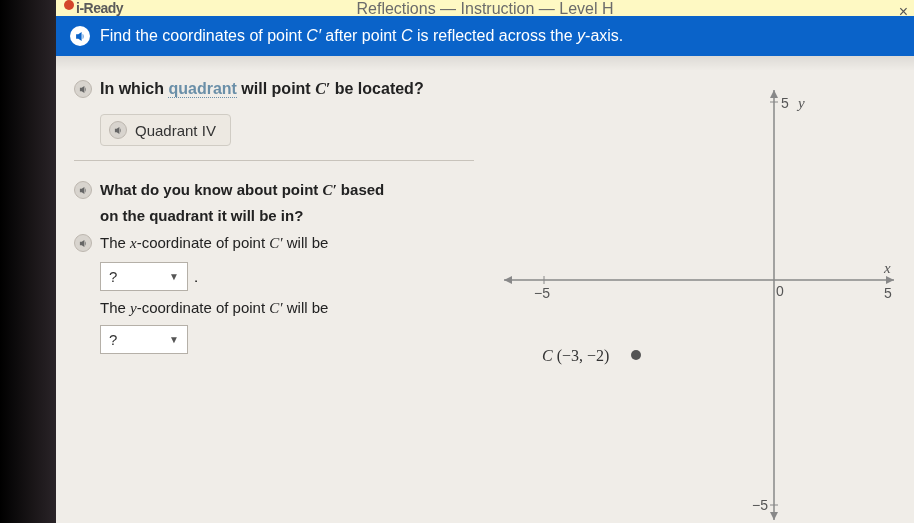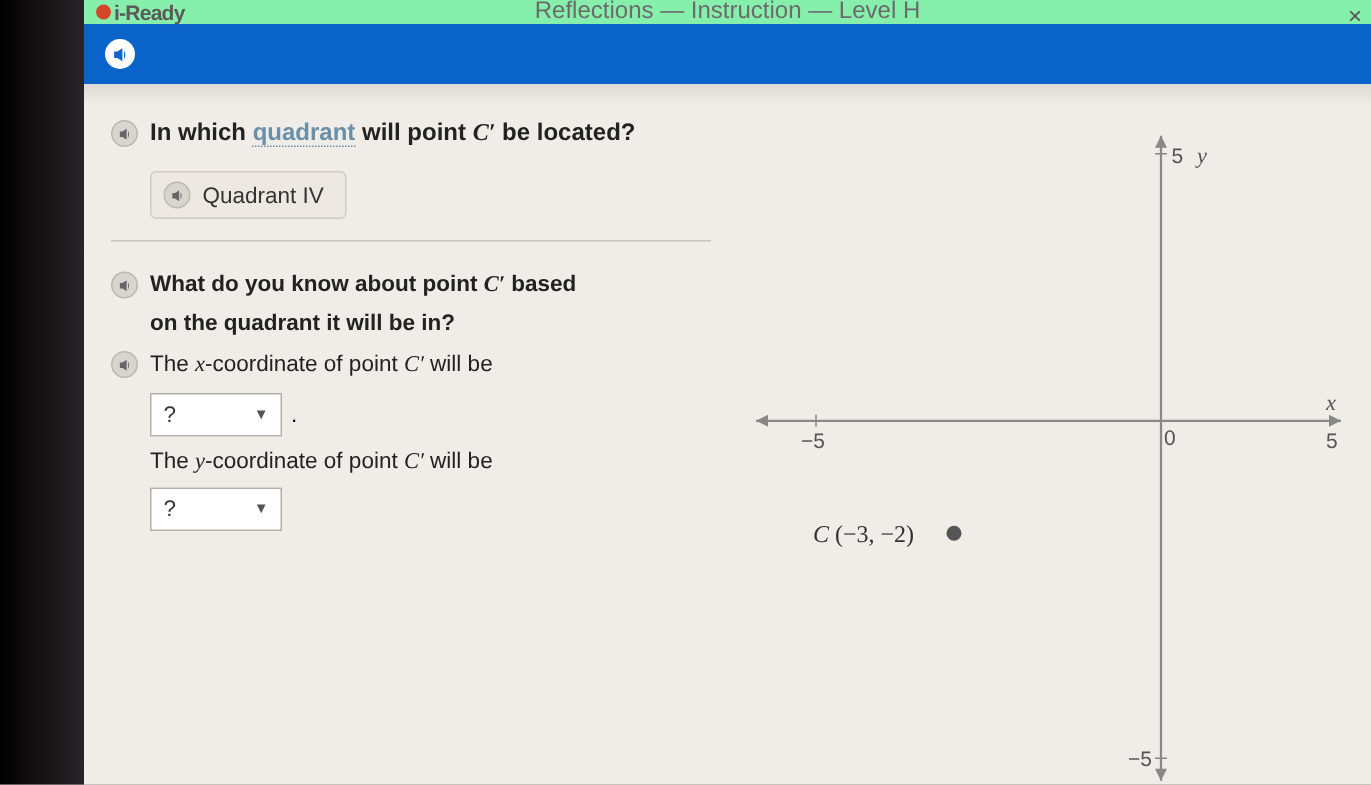--- a/index.html
+++ b/index.html
@@ -1,19 +1,19 @@
 <!DOCTYPE html>
 <html><head>
 <meta charset="utf-8">
 <style>
 *{box-sizing:border-box;margin:0;padding:0}
 body{font-family:Arial,Helvetica,sans-serif;background:#1a1618;width:914px;height:523px;overflow:hidden;position:relative}
 .frame{position:absolute;left:56px;top:0;right:0;bottom:0;background:#ece9e4;display:flex;flex-direction:column}
 .left-edge{position:absolute;left:0;top:0;width:56px;height:100%;background:linear-gradient(90deg,#000 0%,#1a1618 60%,#2a2428 100%)}
-.topbar{height:26px;background:#86efac;display:flex;align-items:center;position:relative;padding:0 8px}
+.topbar{height:26px;background:#fef9c3;display:flex;position:relative;padding:0 8px}
 .logo-dot{width:10px;height:10px;border-radius:50%;background:#d4462a;margin-right:2px}
 .logo-text{color:#5a5a5a;font-weight:bold;font-size:14px;letter-spacing:-0.5px}
 .breadcrumb{position:absolute;left:50%;transform:translateX(-50%);color:#6b6b6b;font-size:16px}
 .close-x{position:absolute;right:6px;top:3px;color:#555;font-size:16px;cursor:pointer}
 .bluebar{background:#0a63c9;color:#fff;padding:10px 14px;display:flex;align-items:center;font-size:16px}
 .bluebar .speaker{width:20px;height:20px;border-radius:50%;background:#fff;display:flex;align-items:center;justify-content:center;margin-right:10px;flex-shrink:0}
 .bluebar .speaker svg{width:11px;height:11px;fill:#0a63c9}
 .content{flex:1;display:flex;padding:22px 10px 10px 18px;gap:0;background:#f0ede8;position:relative}
 .content::before{content:"";position:absolute;inset:0;background:linear-gradient(180deg,rgba(0,0,0,0.08) 0%,transparent 3%)}
 .leftcol{width:410px;padding-right:10px}
@@ -48,20 +48,23 @@
     <span class="logo-text">i-Ready</span>
     <span class="breadcrumb">Reflections — Instruction — Level H</span>
     <span class="close-x">×</span>
   </div>
 
   <div class="bluebar">
     <span class="speaker">
       <svg viewBox="0 0 10 10">
           <path d="M1 3h2l3-2v8l-3-2H1z M7 2.5c1 .8 1 4.2 0 5"></path>
         </svg>
+    </span>
+    <span>
+      <span>Find the coordinates of point </span><i>C′</i><span> after point </span><i>C</i><span> is reflected across the </span><i>y</i><span>-axis.</span>
     </span>
   </div>
 
   <div class="content">
     <div class="leftcol">
       <div class="qrow">
         <span class="smallspeaker">
             <svg viewBox="0 0 10 10">
               <path d="M1 3h2l3-2v8l-3-2H1z M7 2.5c1 .8 1 4.2 0 5"></path>
             </svg>

